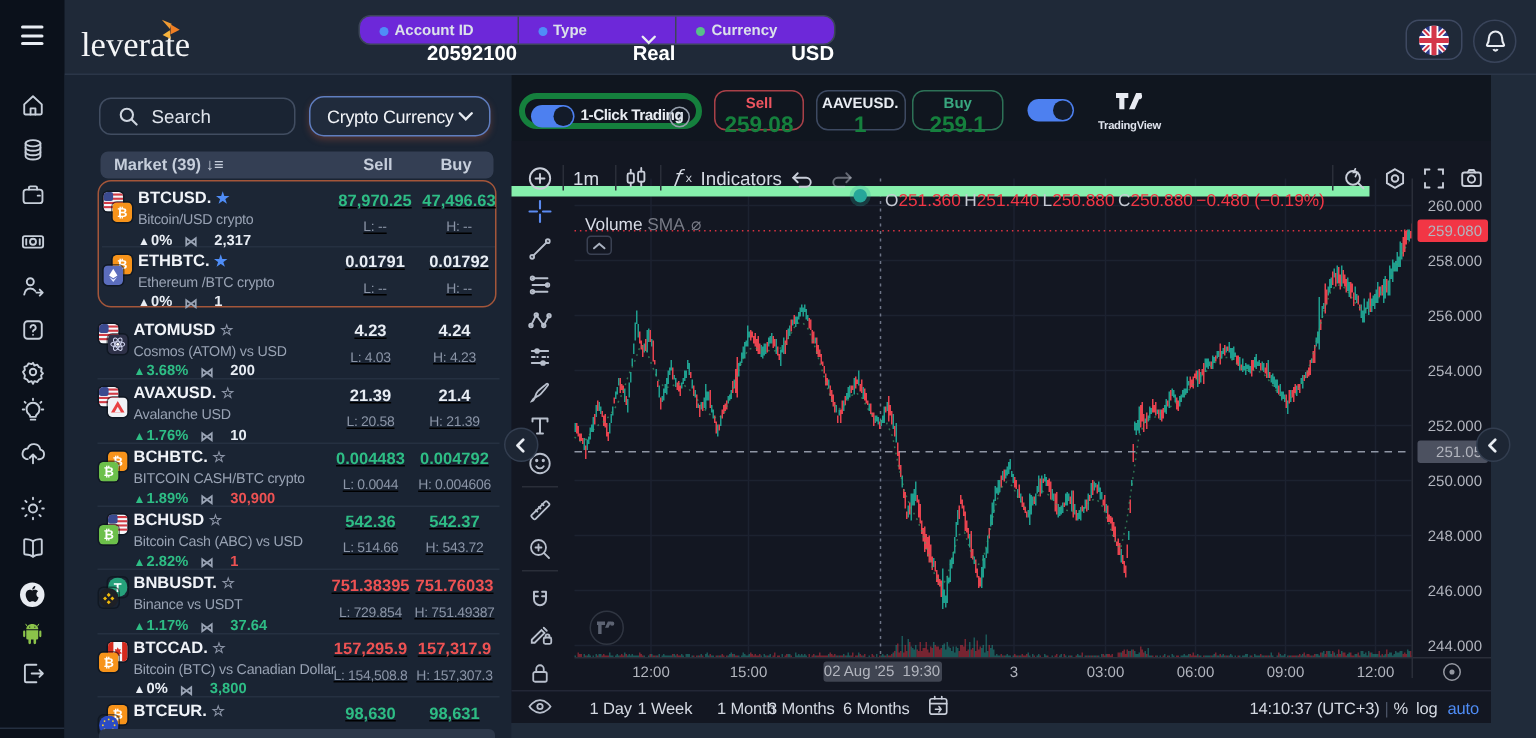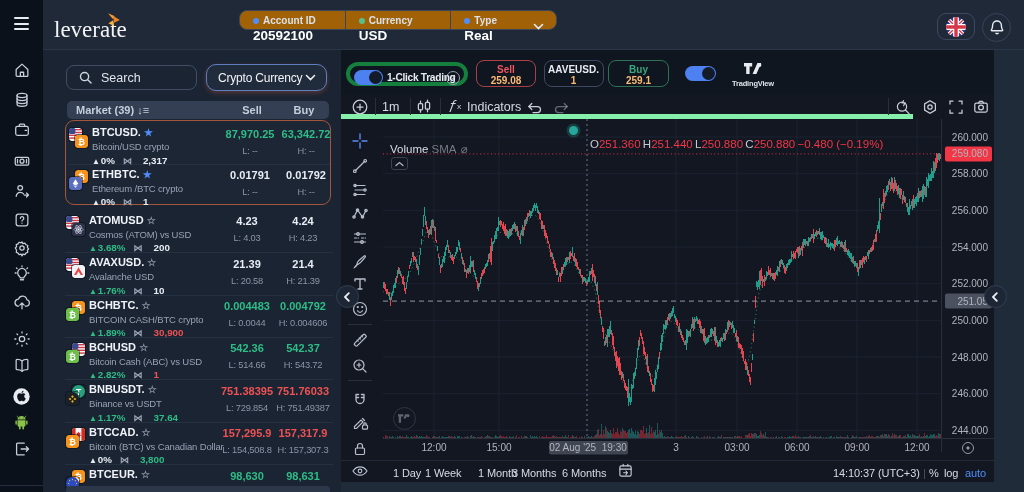--- a/index.html
+++ b/index.html
@@ -2,21 +2,21 @@
 <html><head><meta charset="utf-8">
 <style>
 * { margin:0; padding:0; box-sizing:border-box; }
 html,body { width:1024px; height:492px; overflow:hidden; background:#202b3a; font-family:"Liberation Sans",sans-serif; }
 #root { position:absolute; inset:0; width:1024px; height:492px; }
 
 
 #topbar { position:absolute; left:0; top:0; width:1024px; height:50px; background:#1f2938; border-bottom:1px solid #2b3648; }
 #logo { position:absolute; left:54px; top:18px; font-family:"Liberation Serif",serif; font-size:23px; color:#f4f5f7; letter-spacing:0px; line-height:24px; }
 #plane { position:absolute; left:107px; top:12px; }
-#acct { position:absolute; left:239px; top:10px; width:318px; height:20px; background:#a16207; border:1px solid #3c4658; border-radius:8px; display:flex; }
+#acct { position:absolute; left:239px; top:10px; width:318px; height:20px; background:#6d28d9; border:1px solid #3c4658; border-radius:8px; display:flex;text-align:right; }
 .acs { position:relative; flex:1; padding:4px 0 0 13px; }
 .acs + .acs { border-left:1px solid #3c4658; }
 .aclab { font-size:10px; font-weight:bold; color:#dbe1ea; display:flex; align-items:center; gap:4px; }
 .dot { width:6px; height:6px; border-radius:50%; display:inline-block; }
 .acval { font-size:13.5px; font-weight:bold; color:#fff; margin-top:1.5px; }
 #acct .chev { position:absolute; right:12px; top:12px; }
 #flagbtn { position:absolute; left:937px; top:13px; width:38px; height:27px; border:1px solid #3e4961; border-radius:9px; display:flex; align-items:center; justify-content:center; }
 #bellbtn { position:absolute; left:982px; top:13px; width:29px; height:29px; border:1px solid #39445a; border-radius:50%; display:flex; align-items:center; justify-content:center; }
 
 
@@ -39,65 +39,65 @@
 .pico { position:absolute; left:3px; top:5px; width:20px; height:20px; }
 .ptile { position:absolute; line-height:0; }
 .ptile svg { box-shadow:0 0 0 1px rgba(10,14,22,.55); border-radius:3px; }
 .rmain { position:absolute; left:26px; top:3px; }
 .rtitle { font-size:11px; font-weight:bold; color:#f0f3f8; letter-spacing:0; line-height:12px; }
 .star.f { color:#4f8df7; font-size:10px; }
 .star.o { color:#8a93a5; font-size:10px; }
 .rsub { font-size:9.5px; color:#98a2b3; margin-top:3px; white-space:nowrap; line-height:10px; letter-spacing:-0.15px; max-width:136px; overflow:hidden; }
 .rstats { font-size:9.8px; font-weight:bold; color:#dfe4ec; margin-top:3.5px; display:flex; gap:8px; line-height:10px; }
 .swapi { color:#9aa4b5; margin-right:3px; font-size:9px; }
-.rcol { position:absolute; top:4.5px; text-align:center; }
+.rcol { position:absolute; top:4.5px; text-align:center;text-decoration:underline; }
 .rsell { left:140px; width:88px; }
 .rbuy { left:196px; width:88px; }
 .rprice { font-size:11px; font-weight:bold; }
 .rlh { font-size:9.3px; color:#8b95a7; margin-top:6px; letter-spacing:-0.2px; }
 .rsep { height:1px; background:#253041; margin-left:2px; }
 #mbot { position:absolute; left:23px; top:436px; width:264px; height:8px; background:#2c3749; border-radius:4px 4px 0 0; }
 
 
 #tbar { position:absolute; left:341px; top:50px; width:653px; height:44px; background:#10161f; }
 .tbox { position:absolute; top:10px; height:27px; border-radius:8px; text-align:center; }
 .tb1 { left:5px; top:12px; width:122px; height:24px; border:4px solid #15803d; border-radius:12px; }
 .tgl { position:absolute; width:29px; height:15px; border-radius:8px; background:#4d80f0; }
 .tgl i { position:absolute; right:1px; top:1px; width:13px; height:13px; border-radius:50%; background:#131b29; }
 .tb1 .tgl { left:4px; top:4px; }
 .tb1 .lbl { position:absolute; left:37px; top:6px; font-size:10.2px; font-weight:bold; letter-spacing:-0.3px; color:#e8ecf2; white-space:nowrap; }
 .qm { position:absolute; right:4px; top:4.5px; width:14px; height:14px; border:1.2px solid #97a0ad; border-radius:50%; color:#cdd4de; font-size:9px; line-height:12px; font-weight:bold; text-align:center; }
 .sellb { left:135px; width:60px; border:1px solid #a84048; }
 .midb { left:202.5px; width:60px; border:1px solid #3d4961; }
 .buyb { left:267px; width:61px; border:1px solid #2d7156; }
 .tbox .t1 { font-size:10px; font-weight:bold; margin-top:3px; }
-.tbox .t2 { font-size:10px; font-weight:bold; color:#fdba74; margin-top:0px; }
+.tbox .t2 { font-size:15px; font-weight:bold; color:#15803d; margin-top:0px; }
 .sellb .t1 { color:#ee5560; }
 .buyb .t1 { color:#39a77f; }
 .midb .t1 { color:#e8ecf2; }
 #tvtgl { position:absolute; left:344px; top:15.5px; width:31px; height:15px; border-radius:8px; background:#4d80f0; }
 #tvtgl i { position:absolute; right:1px; top:1px; width:13px; height:13px; border-radius:50%; background:#131b29; }
 #tvlogo { position:absolute; left:381px; top:10px; width:62px; text-align:center; }
 #tvlogo .txt { font-size:7.5px; font-weight:bold; letter-spacing:-0.2px; color:#dfe3ec; margin-top:1px; }
 
 
 #chart { position:absolute; left:341px; top:94px; width:653px; height:388px; background:#131722; }
-#ctoolbar { position:absolute; left:0; top:0; width:572px; height:25px; border-bottom:5px solid #86efac; }
+#ctoolbar { position:absolute; left:0; top:12px; width:572px; height:25px; border-bottom:7px solid #86efac; }
 .tbic { position:absolute; top:3.5px; }
 .tbsep { position:absolute; top:4px; width:1px; height:17px; background:#2a2e39; }
 .tbtxt { position:absolute; top:5.5px; font-size:12.5px; color:#d5dae3; }
 .tbfx { position:absolute; left:108px; top:4px; font-size:13px; font-style:italic; color:#d5dae3; font-family:Liberation Mono, monospace; }
 .tbfx span { font-size:8px; font-style:normal; }
 #dtools { position:absolute; left:0; top:0; width:38px; height:388px; }
 .dtic { position:absolute; left:10px; }
 .dtsep { position:absolute; left:7px; width:24px; height:1px; background:#2a2e39; }
 #legend1 { position:absolute; left:49px; top:26px; height:13px; font-size:11.4px; color:#dde2ec; letter-spacing:-0.25px; }
 #legend1 .ttl { font-weight:400; }
 #ldot { position:absolute; left:228px; top:31.5px; width:9px; height:9px; border-radius:50%; background:#26a69a; box-shadow:0 0 0 2.5px rgba(38,166,154,.25); }
-#ohlc { position:absolute; left:249px; top:44px; font-size:11.5px; }
+#ohlc { position:absolute; left:249px; top:34px; font-size:11.5px; }
 .lw { color:#c6cad4; } .lr { color:#f23645; }
 #legend2 { position:absolute; left:49px; top:48px; font-size:11.5px; color:#d8dce6; }
 #legend2 .g { color:#787b86; }
 #collbtn { position:absolute; left:50px; top:63px; width:17px; height:13px; border:1px solid #3a4152; border-radius:3px; display:flex; align-items:center; justify-content:center; }
 #tvwm { position:absolute; left:52px; top:313px; width:23px; height:23px; border:1.5px solid #353b47; border-radius:50%; display:flex; align-items:center; justify-content:center; opacity:.85; }
 #brange { position:absolute; left:0px; top:365.5px; width:653px; height:22px; font-size:11px; letter-spacing:-0.1px; color:#d5dae3; border-top:1px solid #232736; }
 .brit { position:absolute; top:6.5px; }
 #axlabels text, .axlab { font-family:"Liberation Sans",sans-serif; font-size:10px; fill:#b2b5be; }
 
 
@@ -115,30 +115,30 @@
         <polygon points="6.3,7.4 0.9,1.2 7.4,3.9" fill="#f09a32"></polygon>
         <polygon points="6.9,4.3 12.8,7.9 6.6,11.0" fill="#ef7f24"></polygon>
         <polygon points="6.2,8.2 6.8,14.0 1.4,11.3" fill="#f6b23c"></polygon>
       </svg>
   <div id="acct">
     <div class="acs">
           <div class="aclab"><span class="dot" style="background:#4f8df7"></span>Account ID</div>
           <div class="acval">20592100</div>
         </div>
     <div class="acs">
-          <div class="aclab"><span class="dot" style="background:#57c08a"></span>Currency</div>
-          <div class="acval">USD</div>
-        </div>
-    <div class="acs">
           <div class="aclab"><span class="dot" style="background:#4f8df7"></span>Type</div>
           <div class="acval">Real</div>
       <svg class="chev" width="11" height="7" viewBox="0 0 11 7" fill="none" stroke="#e8ecf2" stroke-width="1.6" stroke-linecap="round">
             <path d="M1.5 1.5 5.5 5.5 9.5 1.5"></path>
           </svg>
     </div>
+    <div class="acs">
+          <div class="aclab"><span class="dot" style="background:#57c08a"></span>Currency</div>
+          <div class="acval">USD</div>
+        </div>
   </div>
   <div id="flagbtn">
         <svg width="20" height="20" viewBox="0 0 26 26">
           <defs>
             <clipPath id="fc">
               <circle cx="13" cy="13" r="13"></circle>
             </clipPath>
           </defs>
 <g clip-path="url(#fc)">
             <rect width="26" height="26" fill="#2c3a8c"></rect>
@@ -300,21 +300,21 @@
               <span style="color:#e8edf4"><span style="font-size:8px">▲</span> 0%</span>
               <span class="swapi">⋈</span>
               <span style="color:#e8edf4">2,317</span>
             </div>
           </div>
 <div class="rcol rsell">
             <div class="rprice" style="color:#2ebd85">87,970.25</div>
             <div class="rlh">L: --</div>
           </div>
 <div class="rcol rbuy">
-            <div class="rprice" style="color:#2ebd85">63,342.72</div>
+            <div class="rprice" style="color:#2ebd85">47,496.63</div>
             <div class="rlh">H: --</div>
           </div>
 </div>
         <div class="rsep"></div>
         <div class="mrow" style="height:40.8px">
 <div class="pico">
             <span class="ptile" style="left:6px;top:0"><svg width="13" height="13" viewBox="0 0 13 13">
                 <rect width="13" height="13" rx="2.5" fill="#f7931a"></rect>
                 <text x="6.5" y="9.6" font-size="8.5" font-weight="bold" fill="#fff" text-anchor="middle" font-family="Liberation Sans">₿</text>
               </svg></span>

